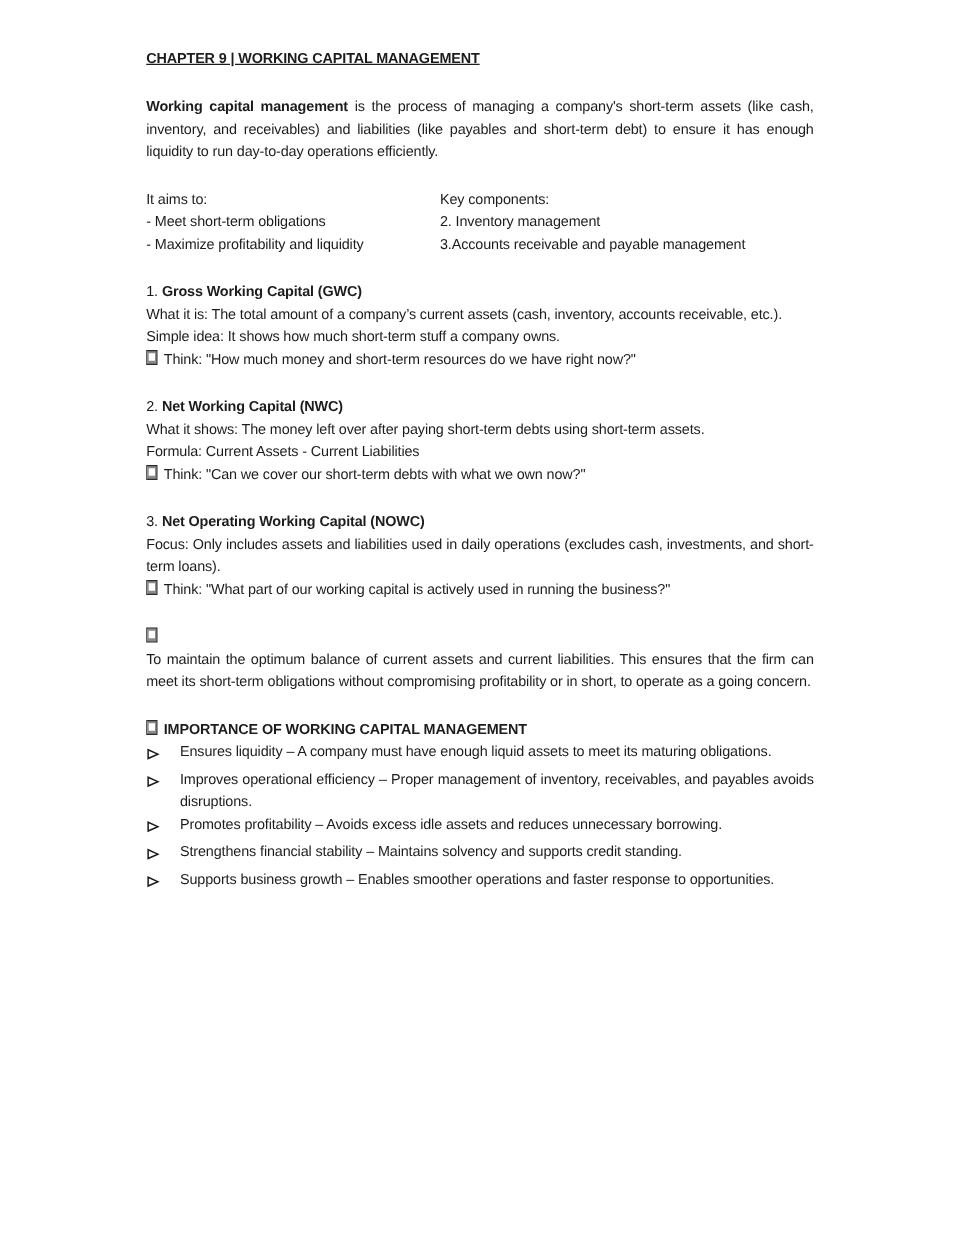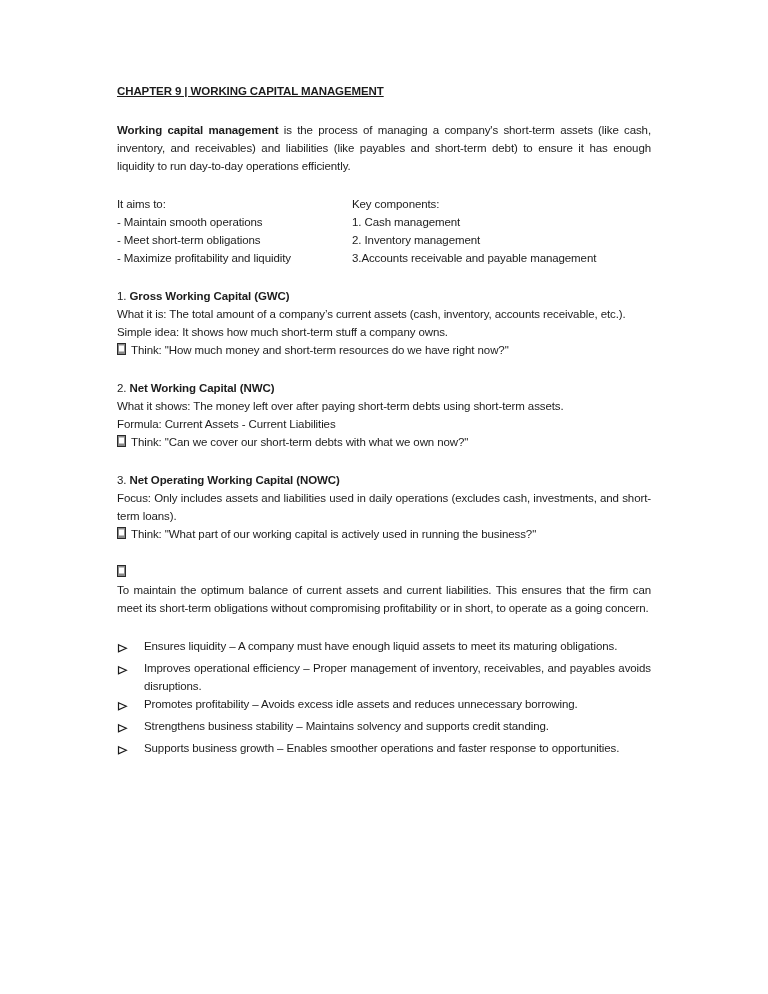--- a/index.html
+++ b/index.html
@@ -6,21 +6,21 @@
     margin: 0;
     padding: 0;
     background: #ffffff;
   }
   .page {
     position: relative;
     width: 768px;
     height: 972px;
     background: #ffffff;
     box-sizing: border-box;
-    padding: 82px 117px 0 117px;
+    padding: 38px 117px 0 117px;
     font-family: "Liberation Sans", "DejaVu Sans", sans-serif;
     font-size: 11.5px;
     letter-spacing: -0.1px;
     line-height: 18px;
     color: #1c1c1c;
     overflow: hidden;
   }
   .block { margin: 0 0 20px 0; }
   p { margin: 0; }
   .b { font-weight: bold; }
@@ -64,24 +64,20 @@
   <p class="doc-heading">CHAPTER 9 | WORKING CAPITAL MANAGEMENT</p>
 
   <p class="block just"><span class="b">Working capital management</span><span> is the process of managing a company's short-term assets (like cash, inventory, and receivables) and liabilities (like payables and short-term debt) to ensure it has enough liquidity to run day-to-day operations efficiently.</span></p>
 
   <div class="block">
     <div class="cols-row">
       <span class="col-left">It aims to:</span>
       <span class="col-right">Key components:</span>
     </div>
     <div class="cols-row">
-      <span class="col-left">- Maintain smooth operations</span>
-      <span class="col-right">1. Cash management</span>
-    </div>
-    <div class="cols-row">
       <span class="col-left">- Meet short-term obligations</span>
       <span class="col-right">2. Inventory management</span>
     </div>
     <div class="cols-row">
       <span class="col-left">- Maximize profitability and liquidity</span>
       <span class="col-right">3.Accounts receivable and payable management</span>
     </div>
   </div>
 
   <div class="block">
@@ -103,20 +99,21 @@
     <p class="just">Focus: Only includes assets and liabilities used in daily operations (excludes cash, investments, and short-term loans).</p>
     <p><span class="tofu"></span><span>Think: "What part of our working capital is actively used in running the business?"</span></p>
   </div>
 
   <div class="block">
     <p class="heading-line"><span class="tofu"></span></p>
     <p class="just">To maintain the optimum balance of current assets and current liabilities. This ensures that the firm can meet its short-term obligations without compromising profitability or in short, to operate as a going concern.</p>
   </div>
 
   <div class="block">
+    <p class="heading-line"><span class="tofu"></span><span>IMPORTANCE OF WORKING CAPITAL MANAGEMENT</span></p>
 
     <div class="bullet-row">
       <span class="bullet-marker"><svg width="11" height="11" viewBox="0 0 11 11">
             <polygon points="1.5,1.8 9.3,5.3 1.5,8.8" fill="none" stroke="#1c1c1c" stroke-width="1.2"></polygon>
           </svg></span>
       <span class="bullet-text">Ensures liquidity – A company must have enough liquid assets to meet its maturing obligations.</span>
     </div>
     <div class="bullet-row">
       <span class="bullet-marker"><svg width="11" height="11" viewBox="0 0 11 11">
             <polygon points="1.5,1.8 9.3,5.3 1.5,8.8" fill="none" stroke="#1c1c1c" stroke-width="1.2"></polygon>
@@ -126,21 +123,21 @@
     <div class="bullet-row">
       <span class="bullet-marker"><svg width="11" height="11" viewBox="0 0 11 11">
             <polygon points="1.5,1.8 9.3,5.3 1.5,8.8" fill="none" stroke="#1c1c1c" stroke-width="1.2"></polygon>
           </svg></span>
       <span class="bullet-text">Promotes profitability – Avoids excess idle assets and reduces unnecessary borrowing.</span>
     </div>
     <div class="bullet-row">
       <span class="bullet-marker"><svg width="11" height="11" viewBox="0 0 11 11">
             <polygon points="1.5,1.8 9.3,5.3 1.5,8.8" fill="none" stroke="#1c1c1c" stroke-width="1.2"></polygon>
           </svg></span>
-      <span class="bullet-text">Strengthens business stability – Maintains solvency and supports credit standing.</span>
+      <span class="bullet-text">Strengthens financial stability – Maintains solvency and supports credit standing.</span>
     </div>
     <div class="bullet-row">
       <span class="bullet-marker"><svg width="11" height="11" viewBox="0 0 11 11">
             <polygon points="1.5,1.8 9.3,5.3 1.5,8.8" fill="none" stroke="#1c1c1c" stroke-width="1.2"></polygon>
           </svg></span>
       <span class="bullet-text">Supports business growth – Enables smoother operations and faster response to opportunities.</span>
     </div>
   </div>
 
 </div>

